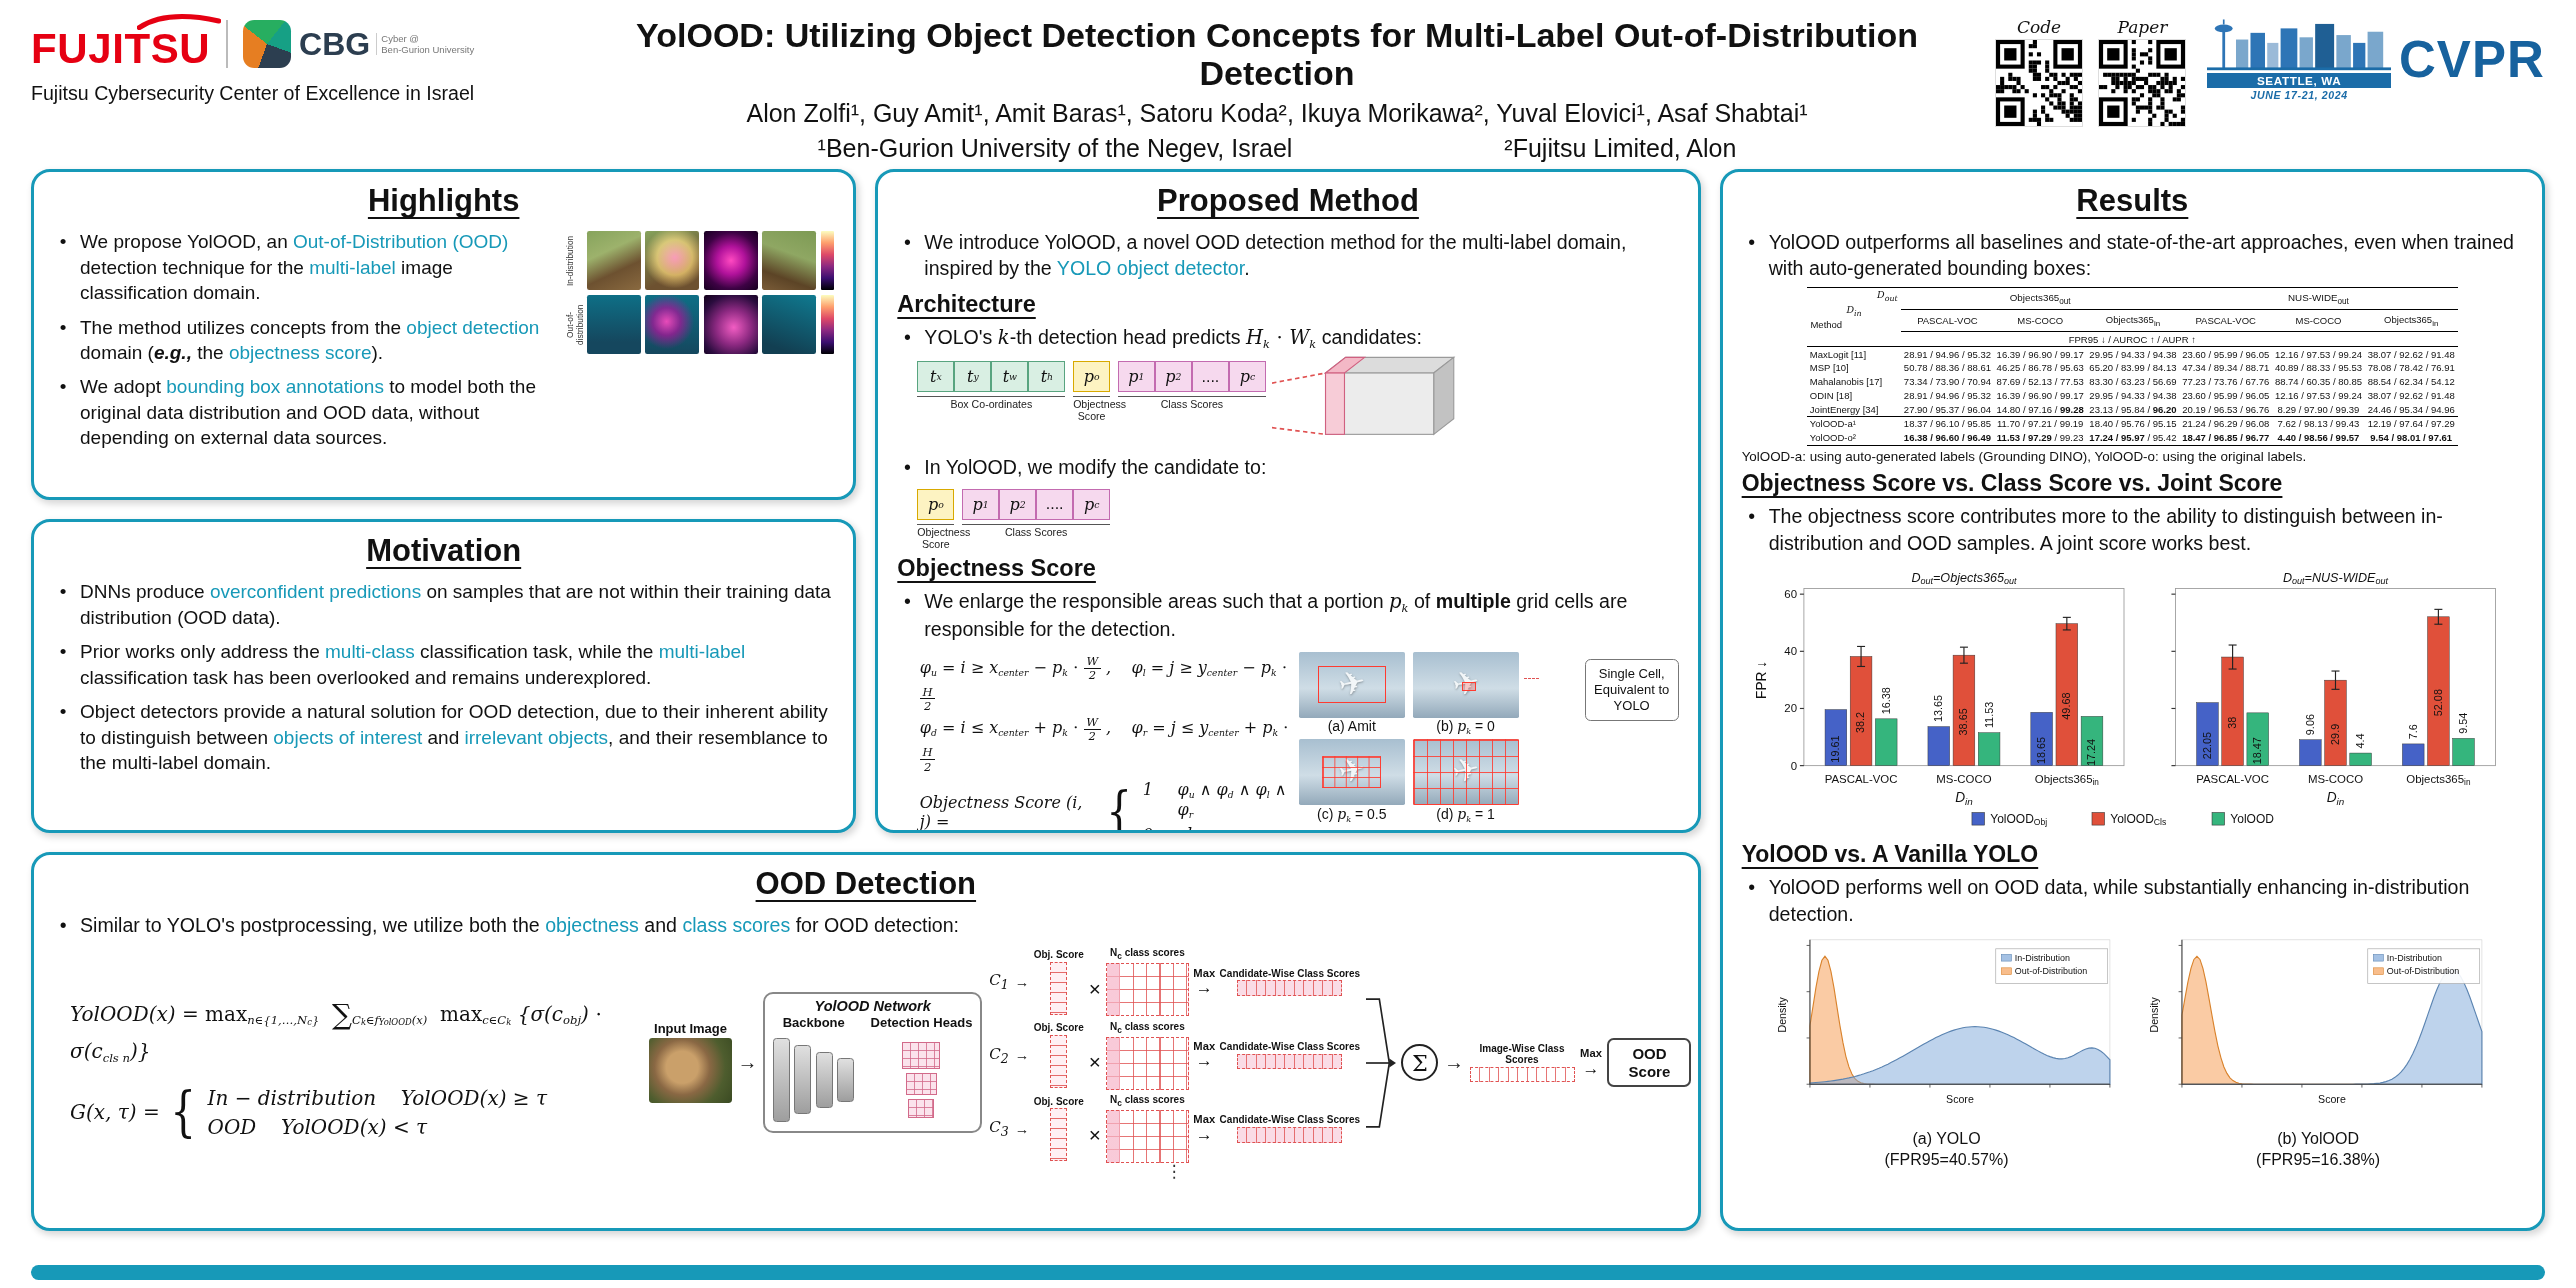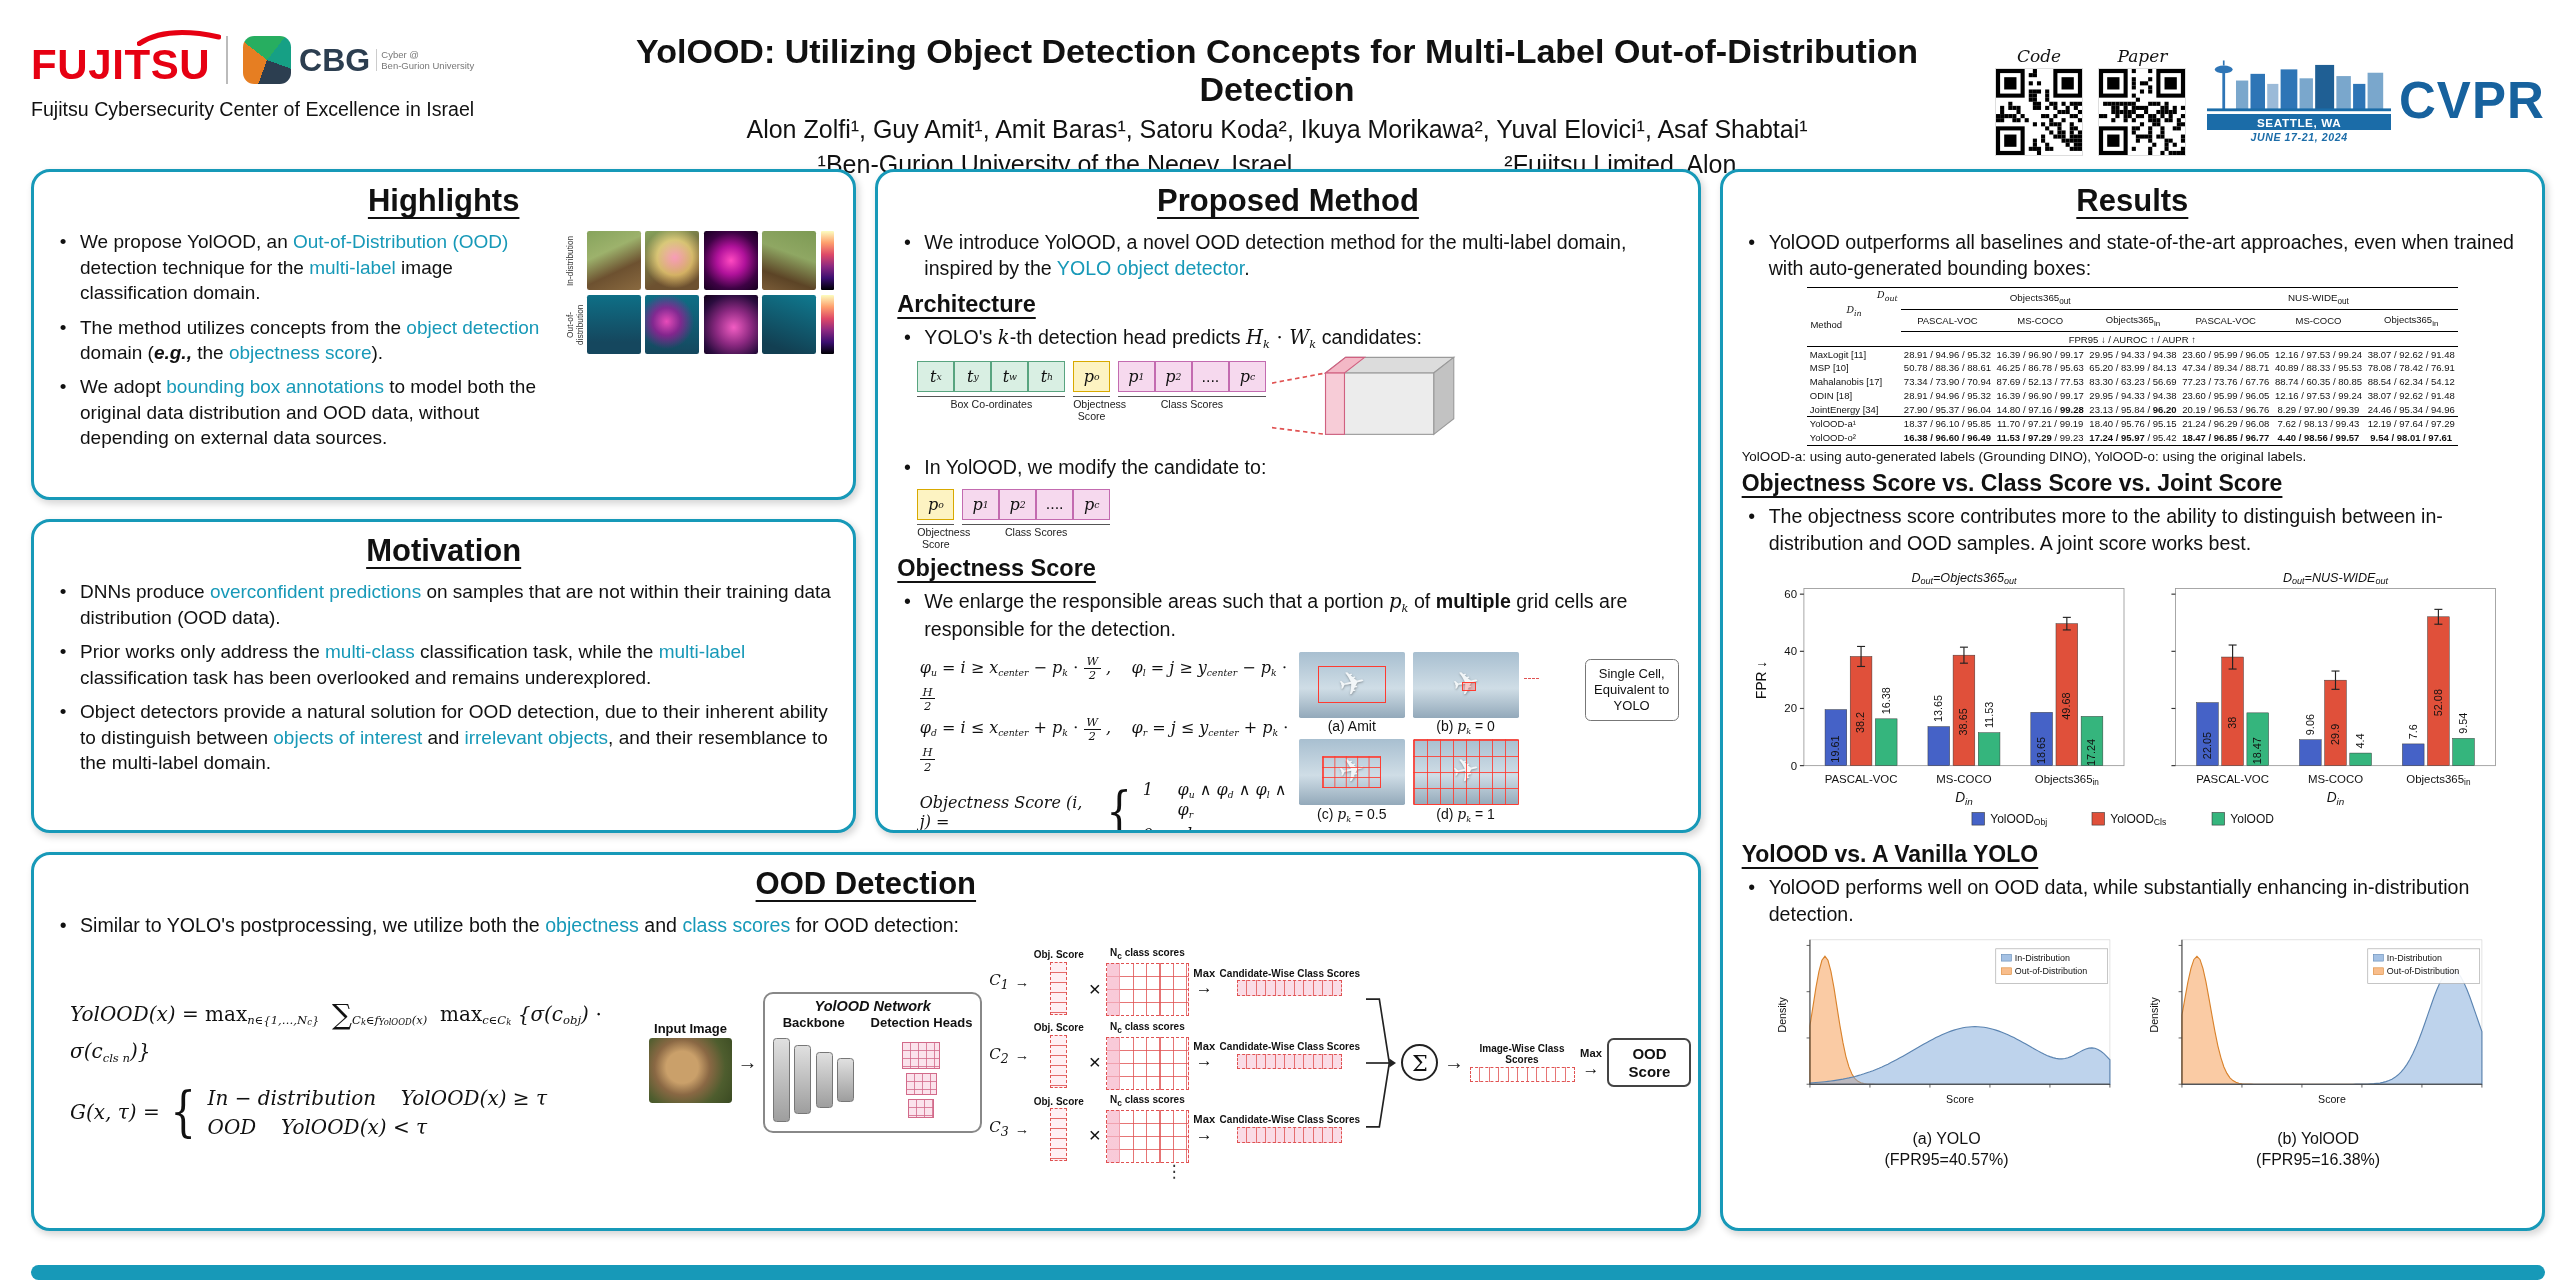--- a/index.html
+++ b/index.html
@@ -4,39 +4,39 @@
 <style>
 :root{ --teal:#1799b8; --red:#e05252; }
 *{box-sizing:border-box;}
 html,body{margin:0;padding:0;}
 body{width:2576px;height:1288px;position:relative;background:#fff;color:#111;
      font-family:"Liberation Sans","DejaVu Sans",sans-serif;overflow:hidden;}
 svg text{font-family:"Liberation Sans","DejaVu Sans",sans-serif;}
 
 
 header{position:absolute;top:0;left:0;right:0;height:168px;display:flex;
-       padding:31px 31px 0;gap:13.4px;}
+       padding:15px 31px 0;gap:13.4px;}
 .h-left{width:565px;display:flex;flex-direction:column;gap:9px;}
 .logo-row{display:flex;align-items:center;gap:15.7px;}
 .fujitsu-logo{position:relative;padding-top:10px;}
 .fj-text{color:#e60012;font-size:42px;font-weight:bold;letter-spacing:0.6px;}
 .fj-swirl{position:absolute;top:-2.2px;left:106px;}
 .logo-div{width:1.7px;height:48px;background:#bbb;}
 .cbg-logo{display:flex;align-items:center;gap:7.8px;}
 .cbg-emblem{width:48px;height:48px;border-radius:11.2px;
   background:conic-gradient(from 200deg,#e67e22 0 30%,#27ae60 30% 55%,#16a085 55% 75%,#2c3e50 75% 100%);}
 .cbg-text{display:flex;align-items:center;gap:5.6px;}
 .cbg-name{font-size:32px;font-weight:bold;color:#2c3e50;}
 .cbg-sub{font-size:9.5px;color:#777;line-height:1.2;border-left:1.1px solid #ccc;padding-left:4.5px;}
 .tagline{font-size:19.6px;color:#111;}
 .h-center{flex:1;text-align:center;padding-top:1.1px;}
 .title{font-size:34px;font-weight:bold;line-height:1.12;margin:0 0 6.7px;}
 .authors{font-size:25px;margin-bottom:5.6px;}
 .affils{display:flex;justify-content:center;gap:212px;font-size:25px;}
-.h-right{width:587px;display:flex;justify-content:flex-end;gap:14.5px;align-items:center;padding-top:2.2px;}
+.h-right{width:587px;display:flex;justify-content:flex-end;gap:14.5px;align-items:flex-start;padding-top:2.2px;}
 .qr-block{text-align:center;width:89px;}
 .qr-label{font-family:"DejaVu Serif",serif;font-style:italic;font-size:17px;margin-bottom:2.2px;}
 .qr{width:88px;height:88px;border:1.1px solid #ddd;background:#fff;}
 .cvpr{display:flex;align-items:center;gap:7.8px;margin-left:5.6px;}
 .cvpr-art{width:184px;}
 .cvpr-city{background:#1b6ca8;color:#fff;font-size:11.7px;font-weight:bold;text-align:center;
            padding:1.1px 0;letter-spacing:0.6px;}
 .cvpr-dates{color:#1b6ca8;font-size:10.6px;font-weight:bold;text-align:center;letter-spacing:0.6px;margin-top:1.1px;font-style:italic;}
 .cvpr-name{font-size:51px;font-weight:bold;color:#17629e;letter-spacing:1.1px;}
 

